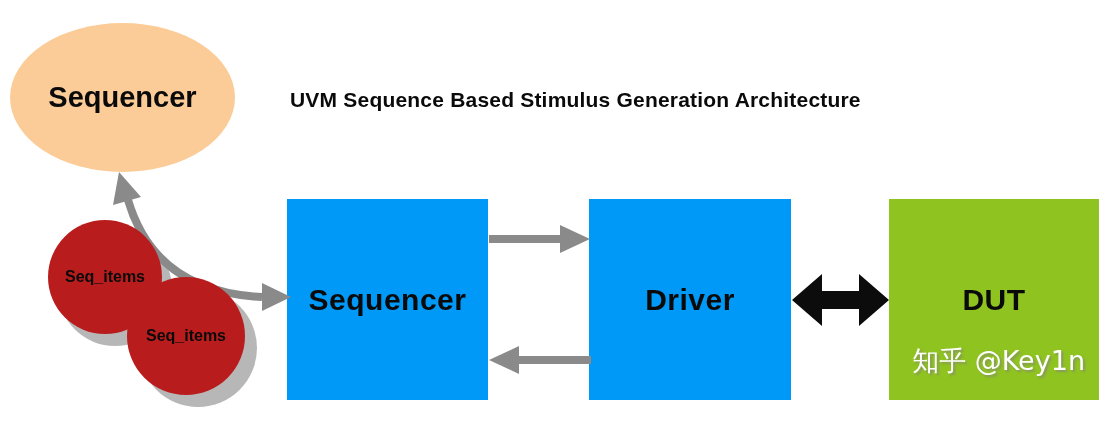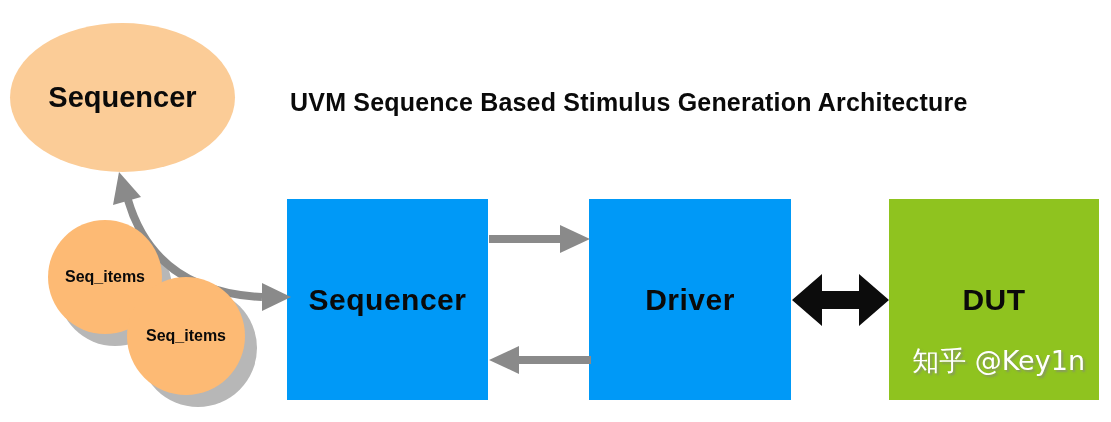--- a/index.html
+++ b/index.html
@@ -2,36 +2,36 @@
 <html><head>
 <meta charset="utf-8">
 <style>
   html,body{margin:0;padding:0;background:#ffffff;}
   .canvas{
     position:relative;width:1111px;height:422px;background:#ffffff;
     font-family:"Liberation Sans",sans-serif;overflow:hidden;
   }
   .title{
     position:absolute;left:290px;top:88px;
-    font-size:25px;font-weight:bold;color:#0a0a0a;white-space:nowrap;
+    font-size:21px;font-weight:bold;color:#0a0a0a;white-space:nowrap;
     letter-spacing:0.2px;z-index:2;
   }
   .node-ellipse{
     position:absolute;left:10px;top:23px;width:225px;height:149px;
     background:#FBCC97;border-radius:50%;
     display:flex;align-items:center;justify-content:center;z-index:1;
   }
   .node-ellipse .lbl{font-size:29px;font-weight:bold;color:#0a0a0a;}
   .circle-shadow{
     position:absolute;border-radius:50%;background:#b7b7b7;z-index:1;
   }
   .shadow1{left:58px;top:232px;width:114px;height:114px;}
   .shadow2{left:139px;top:289px;width:118px;height:118px;}
   .node-circle{
-    position:absolute;border-radius:50%;background:#fdba74;
+    position:absolute;border-radius:50%;background:#b91c1c;
     display:flex;align-items:center;justify-content:center;z-index:3;
   }
   .circle1{left:48px;top:220px;width:114px;height:114px;}
   .circle2{left:127px;top:277px;width:118px;height:118px;}
   .node-circle .lbl{font-size:16px;font-weight:bold;color:#0a0a0a;}
   .node-box{
     position:absolute;top:199px;height:201px;
     display:flex;align-items:center;justify-content:center;z-index:1;
   }
   .box-sequencer{left:287px;width:201px;background:#0099F7;}

